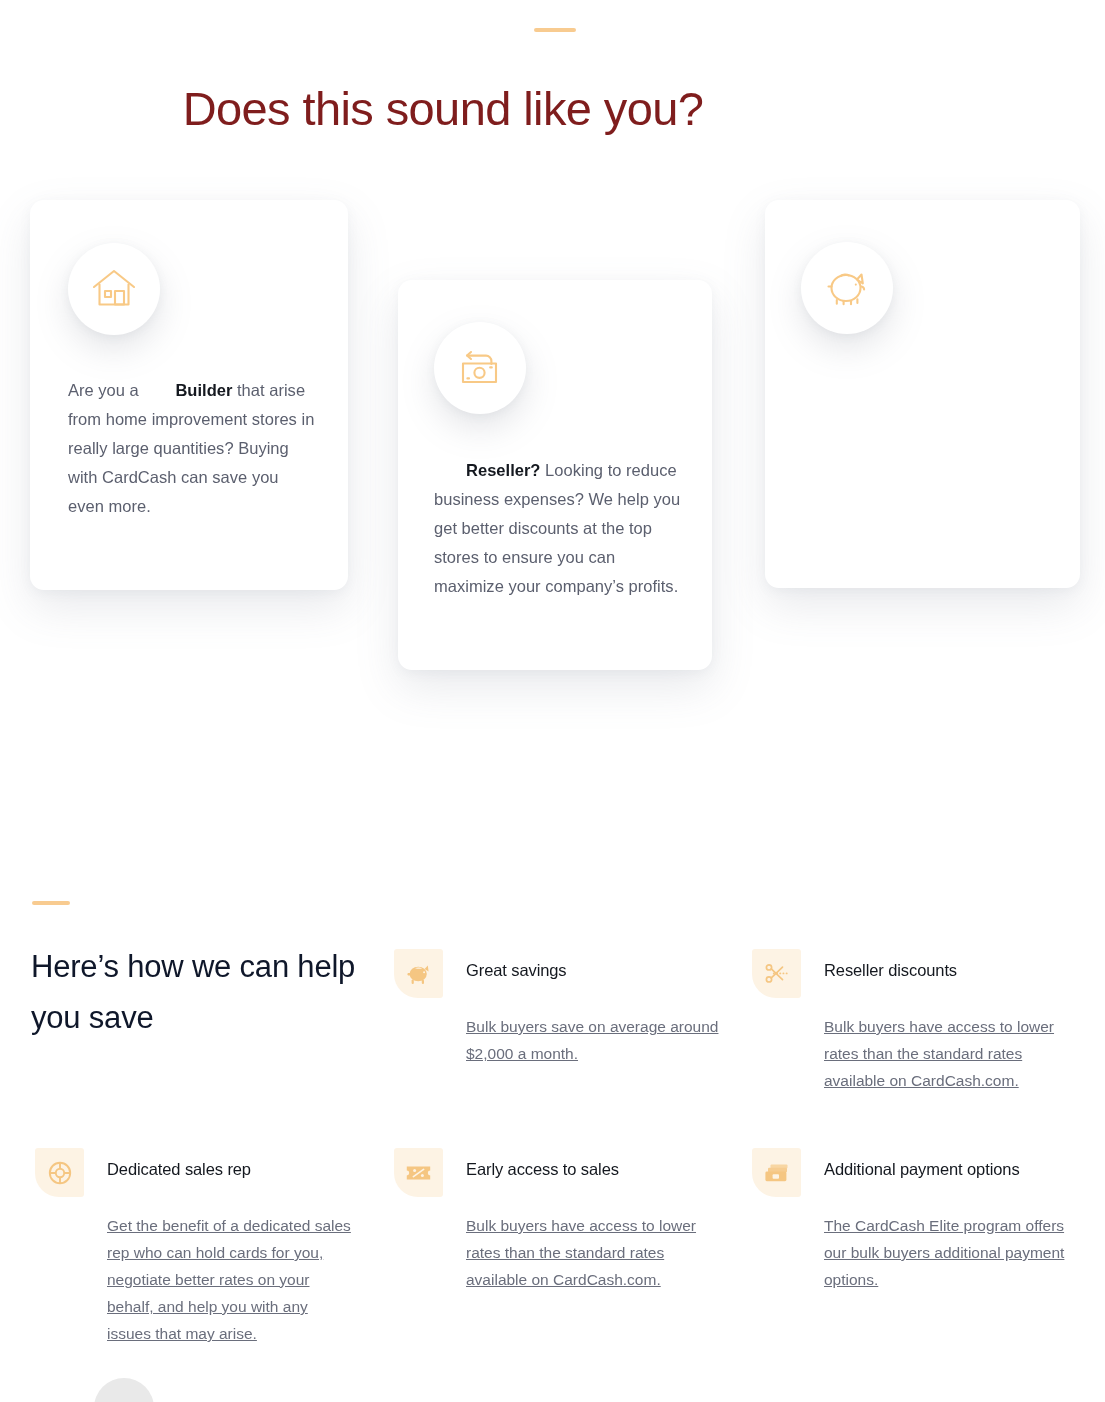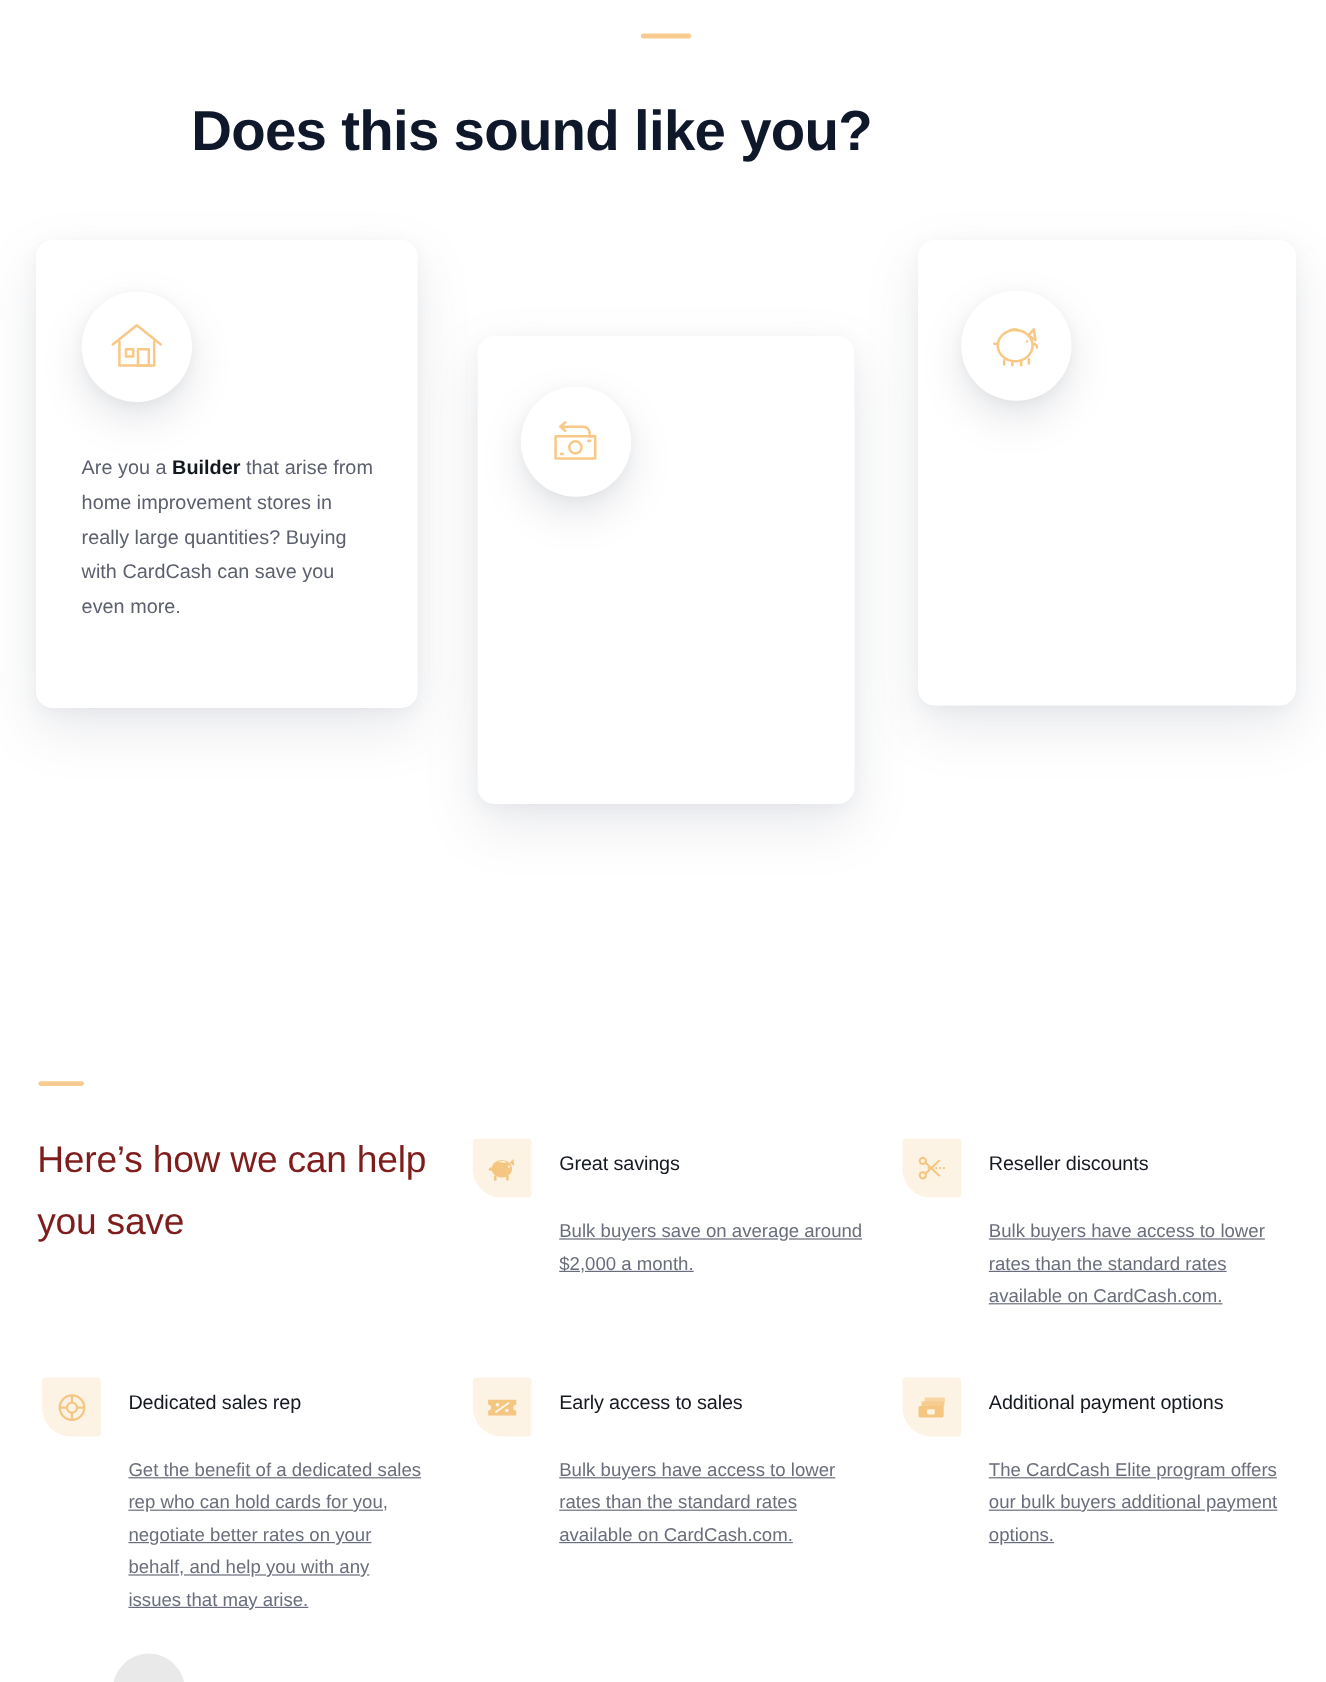--- a/index.html
+++ b/index.html
@@ -31,23 +31,23 @@
 
   
   .hero-title {
     position: absolute;
     left: 0;
     top: 76px;
     width: 886px;
     text-align: center;
     font-size: 47px;
     line-height: 66px;
-    font-weight: 700;
+    font-weight: 400;
     letter-spacing: -0.6px;
-    color: #0f172a;
+    color: #7f1d1d;
     white-space: nowrap;
   }
 
   
   .card {
     position: absolute;
     background: #ffffff;
     border-radius: 14px;
     box-shadow: 0 18px 44px rgba(120,124,140,0.16),
                 0 3px 12px rgba(120,124,140,0.07);
@@ -75,32 +75,32 @@
   .card-body {
     position: absolute;
     font-size: 16.5px;
     line-height: 29px;
     color: #5b5f6e;
     letter-spacing: 0.02px;
   }
   .cb-1 { left: 38px; top: 176px; width: 248px; }
   .cb-2 { left: 36px; top: 176px; width: 250px; }
   .cb-3 { left: 35px; top: 176px; width: 245px; }
-  .card-body b { color: #14181f; font-weight: 700; }
+  .card-body b { color: #14181f; font-weight: 700; margin-left: 32px; }
 
   
   .save-title {
     position: absolute;
     left: 31px;
     top: 941px;
     width: 345px;
     font-size: 31px;
     line-height: 51px;
     font-weight: 400;
-    color: #7f1d1d;
+    color: #0f172a;
     letter-spacing: -0.2px;
   }
 
   .feature {
     position: absolute;
     width: 330px;
   }
   .f-1 { left: 394px;  top: 949px; }
   .f-2 { left: 752px;  top: 949px; }
   .f-3 { left: 35px;   top: 1148px; }
@@ -184,20 +184,23 @@
     <div class="icon-circle ic-2">
       <svg width="46" height="44" viewBox="0 0 46 44" fill="none" stroke="#f8c986" stroke-width="2.1" stroke-linecap="round" stroke-linejoin="round">
         <path d="M14 13 L10 9.5 L14 6"></path>
         <path d="M10.2 9.6 H29 a5.4 5.4 0 0 1 5.4 5.4 V18"></path>
         <rect x="6" y="17.5" width="33" height="18.5"></rect>
         <circle cx="22.5" cy="26.8" r="5.1"></circle>
         <path d="M10.4 32.4 h1.6"></path>
         <path d="M33.2 21.4 h1.6"></path>
       </svg>
     </div>
+    <p class="card-body cb-2">
+      <span></span><b>Reseller?</b><span> Looking to reduce business expenses? We help you get better discounts at the top stores to ensure you can maximize your company’s profits.</span>
+    </p>
   </div>
 
   <div class="card card-3">
     <div class="icon-circle ic-3">
       <svg width="46" height="44" viewBox="0 0 46 44" fill="none" stroke="#f8c986" stroke-width="2.1" stroke-linecap="round" stroke-linejoin="round">
         <ellipse cx="22" cy="22" rx="14.5" ry="13"></ellipse>
         <path d="M33 13.5 L37.5 8.5 L38.8 17.5 Z"></path>
         <path d="M17 9.8 c1.5 -1.6 6 -1.8 7.8 -0.3"></path>
         <path d="M7.6 20.5 h-3.1"></path>
         <path d="M37.5 20.5 c1.7 0.4 2.6 1.5 2.6 3"></path>

